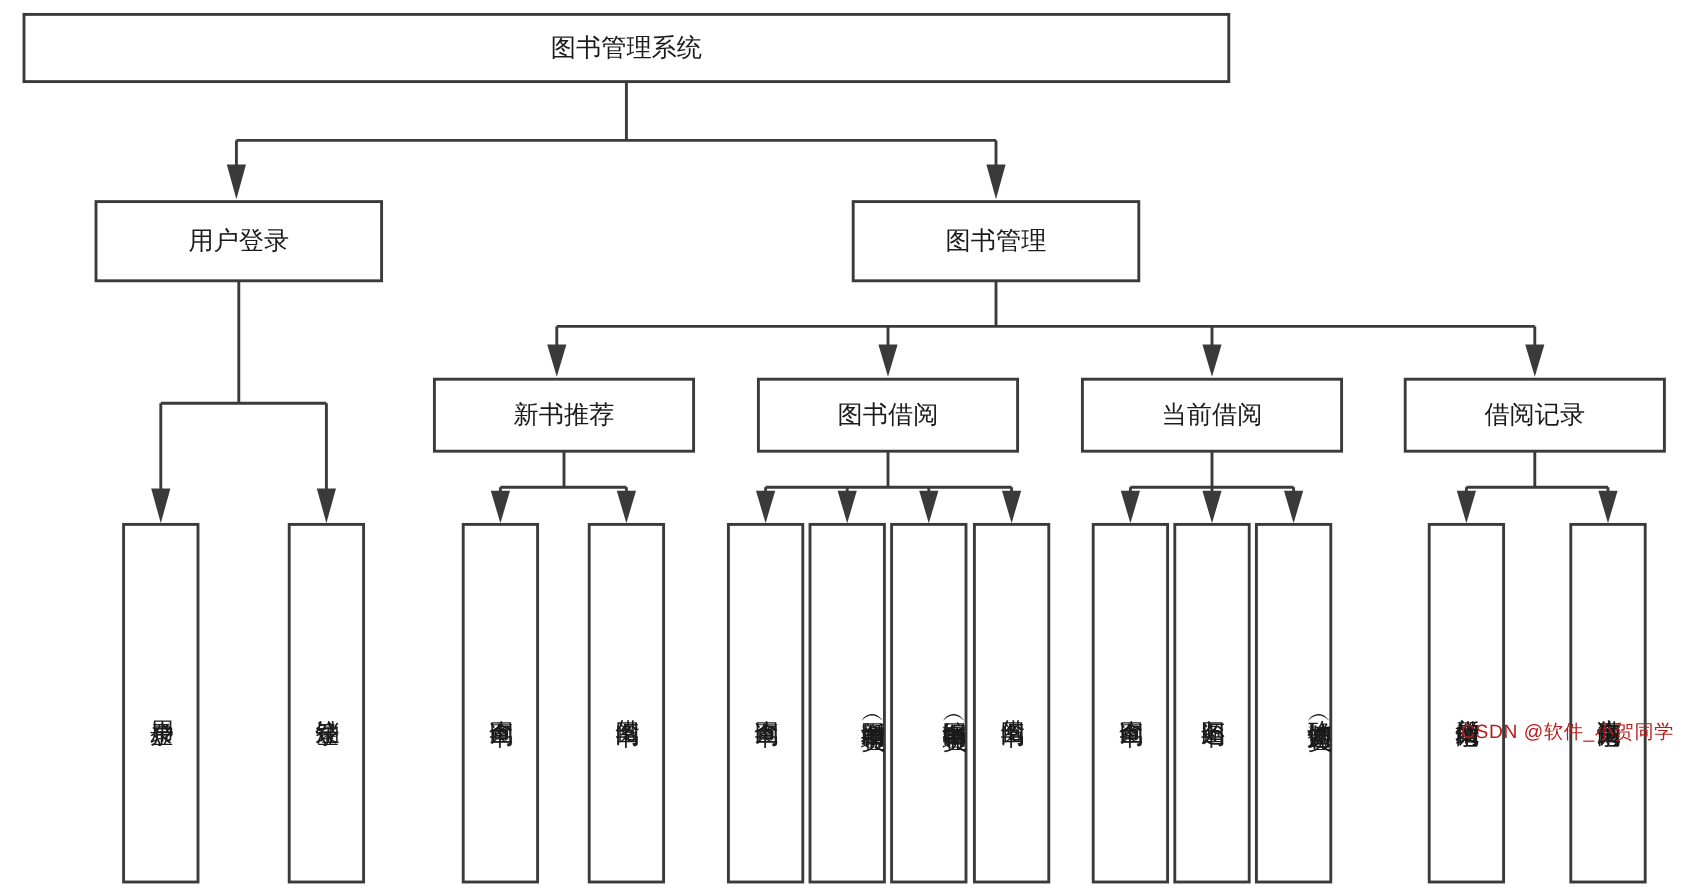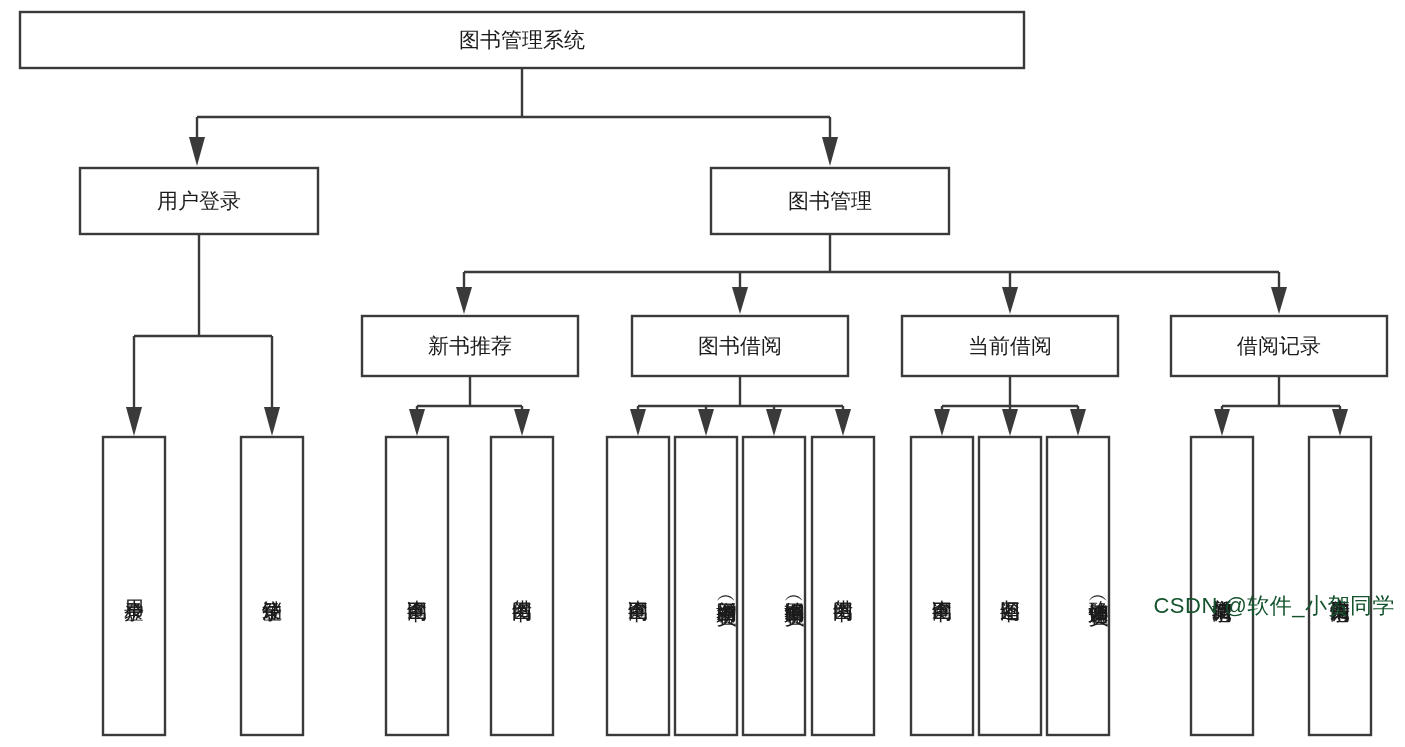--- a/index.html
+++ b/index.html
@@ -64,22 +64,22 @@
     justify-content: center;
     white-space: nowrap;
     pointer-events: none;
     user-select: none;
   }
   .watermark {
     position: absolute;
     right: 10px;
     bottom: 6px;
     font-family: "Liberation Sans", "DejaVu Sans", sans-serif;
-    font-size: 22px;
-    color: #14532d;
+    font-size: 16px;
+    color: #b91c1c;
     letter-spacing: 0.5px;
     white-space: nowrap;
     user-select: none;
   }
 </style>
 </head>
 <body>
 
 <div id="diagram-root">
 

